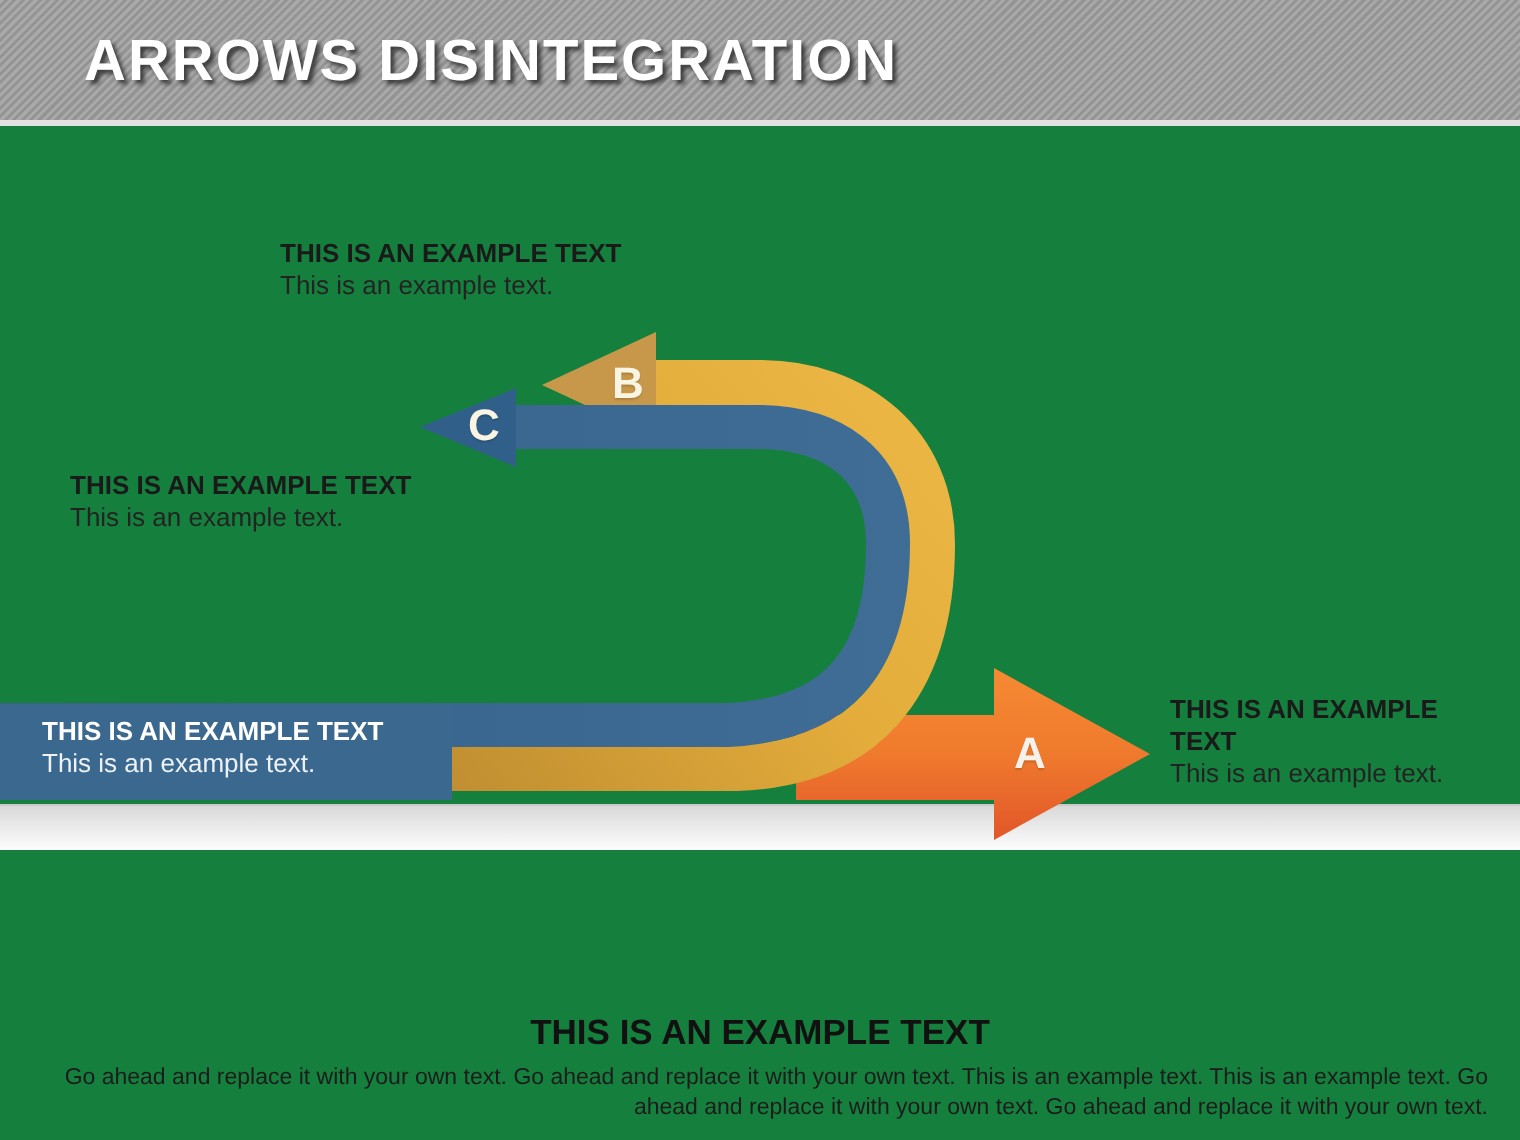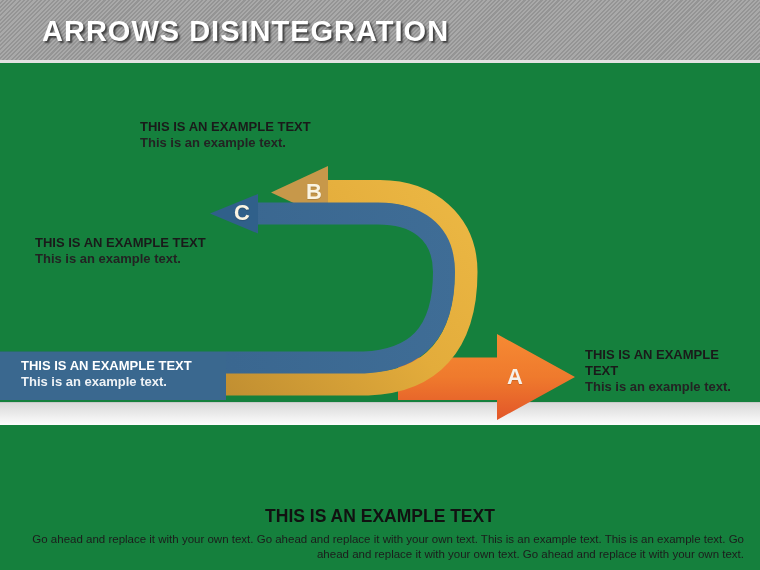--- a/index.html
+++ b/index.html
@@ -35,21 +35,21 @@
     position:absolute; z-index:3; transform:translate(-50%,-50%);
     font-weight:bold; font-size:22px; color:#faf4e2;
     text-shadow:0 1px 1px rgba(0,0,0,0.15);
   }
   .letter-b { left:314px; top:192px; }
   .letter-c { left:242px; top:213px; }
   .letter-a { left:515px; top:377px; color:#f6f1ea; }
   
   .lbl { position:absolute; z-index:3; }
   .lbl-title { font-size:13px; font-weight:bold; color:#1a1a1a; line-height:16px; }
-  .lbl-sub   { font-size:13px; font-weight:bold; color:#232323; line-height:15px; }
+  .lbl-sub   { font-size:13px; font-weight:normal; color:#232323; line-height:15px; }
   .label-b    { left:140px; top:119px; }
   .label-c    { left:35px;  top:235px; }
   .label-band { left:21px;  top:358px; }
   .label-band .lbl-title { color:#ffffff; }
   .label-band .lbl-sub   { color:#eef2f6; }
   .label-a    { left:585px; top:347px; width:152px; }
   
   .footer-heading {
     position:absolute; left:0; top:506px; width:760px; z-index:2;
     text-align:center; font-size:17.5px; font-weight:bold; color:#111111;

